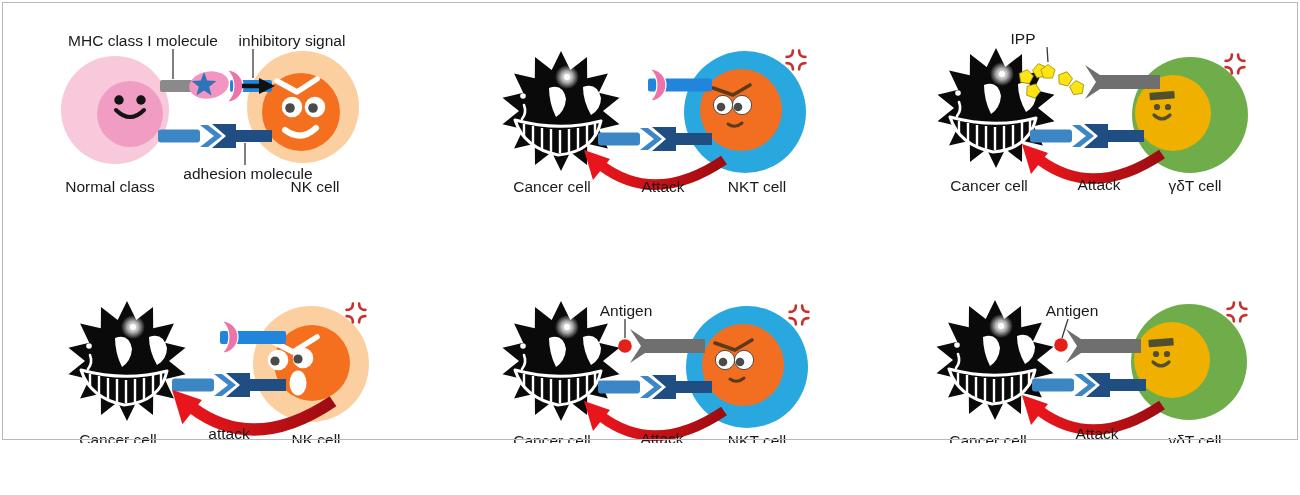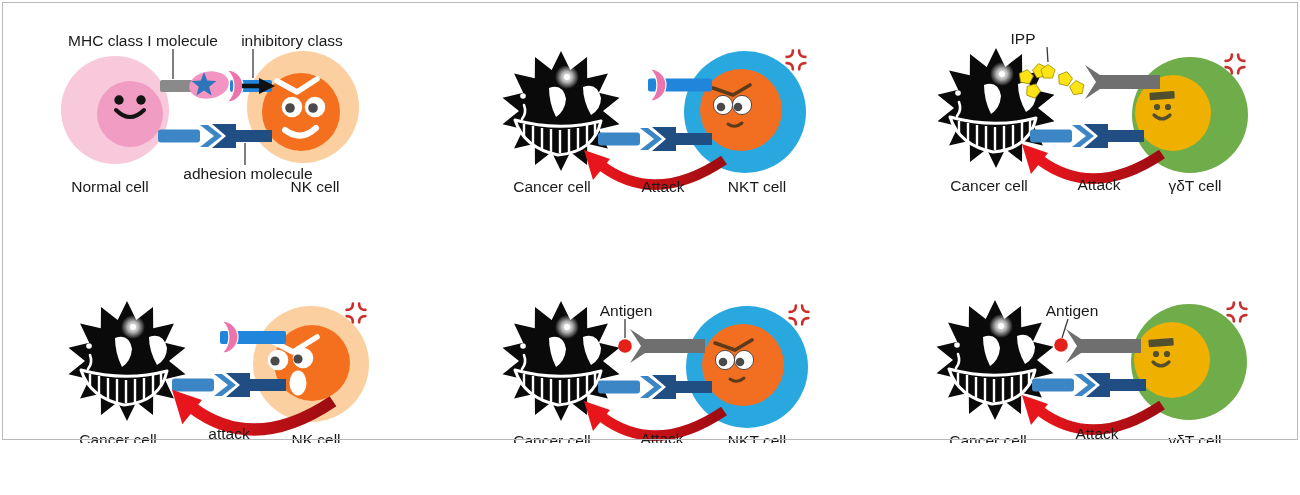--- a/index.html
+++ b/index.html
@@ -207,22 +207,22 @@
     <use href="#grayrec" transform="translate(1066,346)"></use>
     <circle cx="1061" cy="345" r="6.8" fill="#E32119"></circle>
     <use href="#adhesion" transform="translate(1032,385)"></use>
     <use href="#atk" transform="translate(1022,397)"></use>
     <use href="#anger" transform="translate(1237,312) scale(0.78)"></use>
     <line x1="1068" y1="319" x2="1062" y2="338" stroke="#3a3a3a" stroke-width="1.3"></line>
   </g>
 </svg>
 
 <div class="lbl" style="left:143px;top:41px">MHC class I molecule</div>
-<div class="lbl" style="left:292px;top:41px">inhibitory class</div>
-<div class="lbl" style="left:110px;top:187px">Normal cell</div>
+<div class="lbl" style="left:292px;top:41px">inhibitory signal</div>
+<div class="lbl" style="left:110px;top:187px">Normal class</div>
 <div class="lbl" style="left:248px;top:174px">adhesion molecule</div>
 <div class="lbl" style="left:315px;top:187px">NK cell</div>
 
 <div class="lbl" style="left:552px;top:187px">Cancer cell</div>
 <div class="lbl" style="left:663px;top:187px">Attack</div>
 <div class="lbl" style="left:757px;top:187px">NKT cell</div>
 
 <div class="lbl" style="left:1023px;top:39px">IPP</div>
 <div class="lbl" style="left:989px;top:186px">Cancer cell</div>
 <div class="lbl" style="left:1099px;top:185px">Attack</div>

